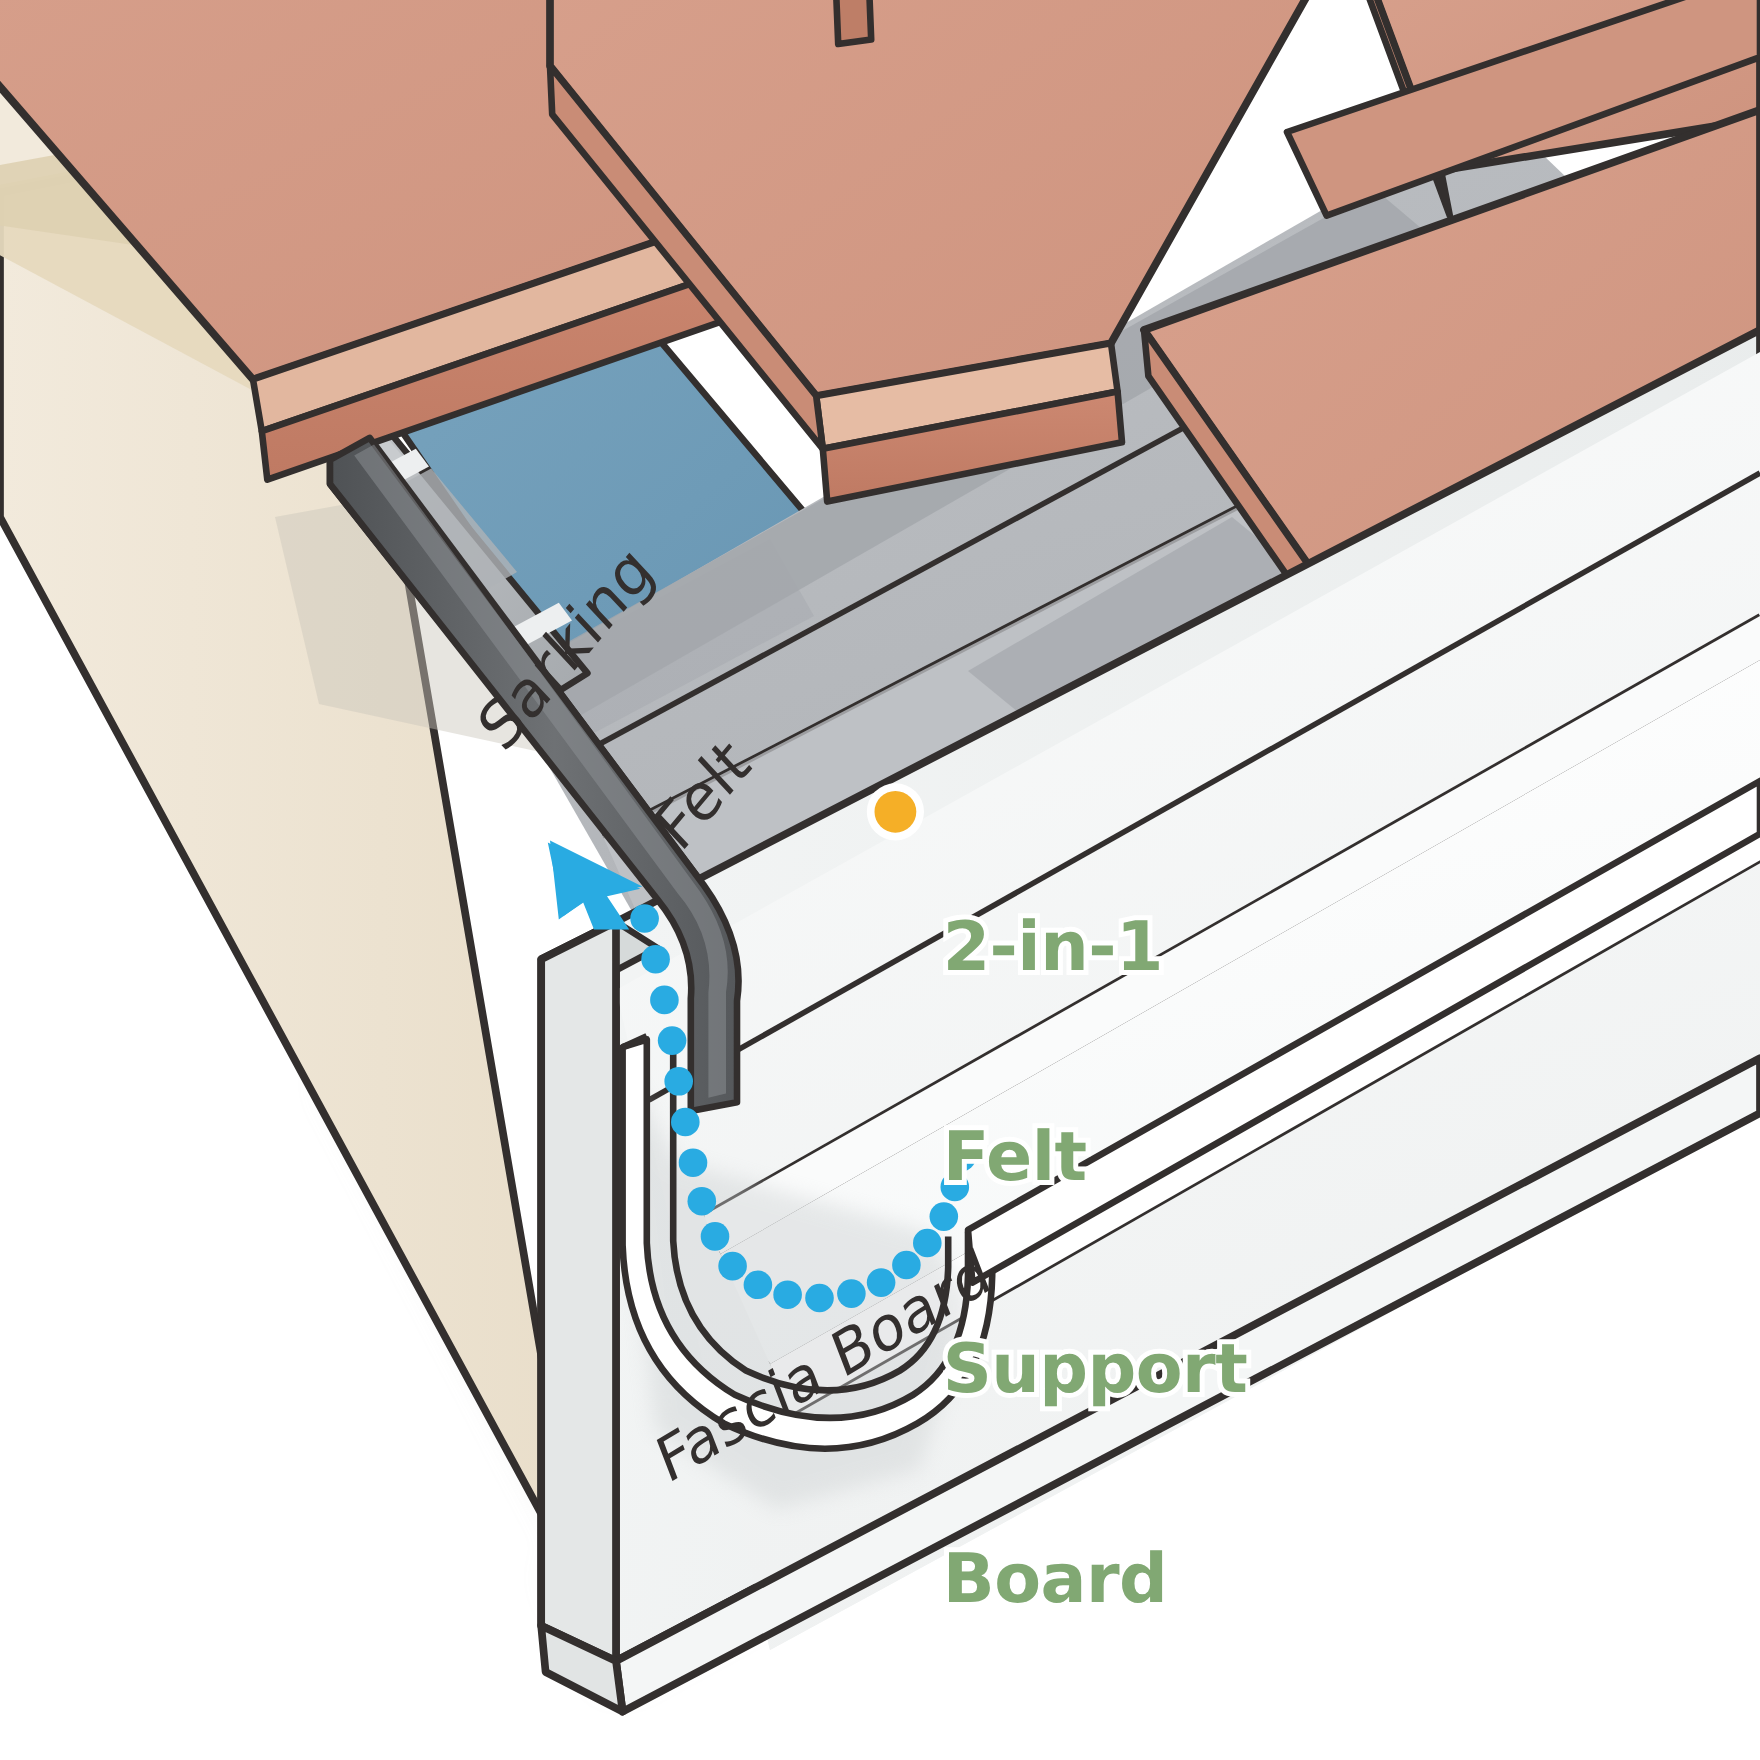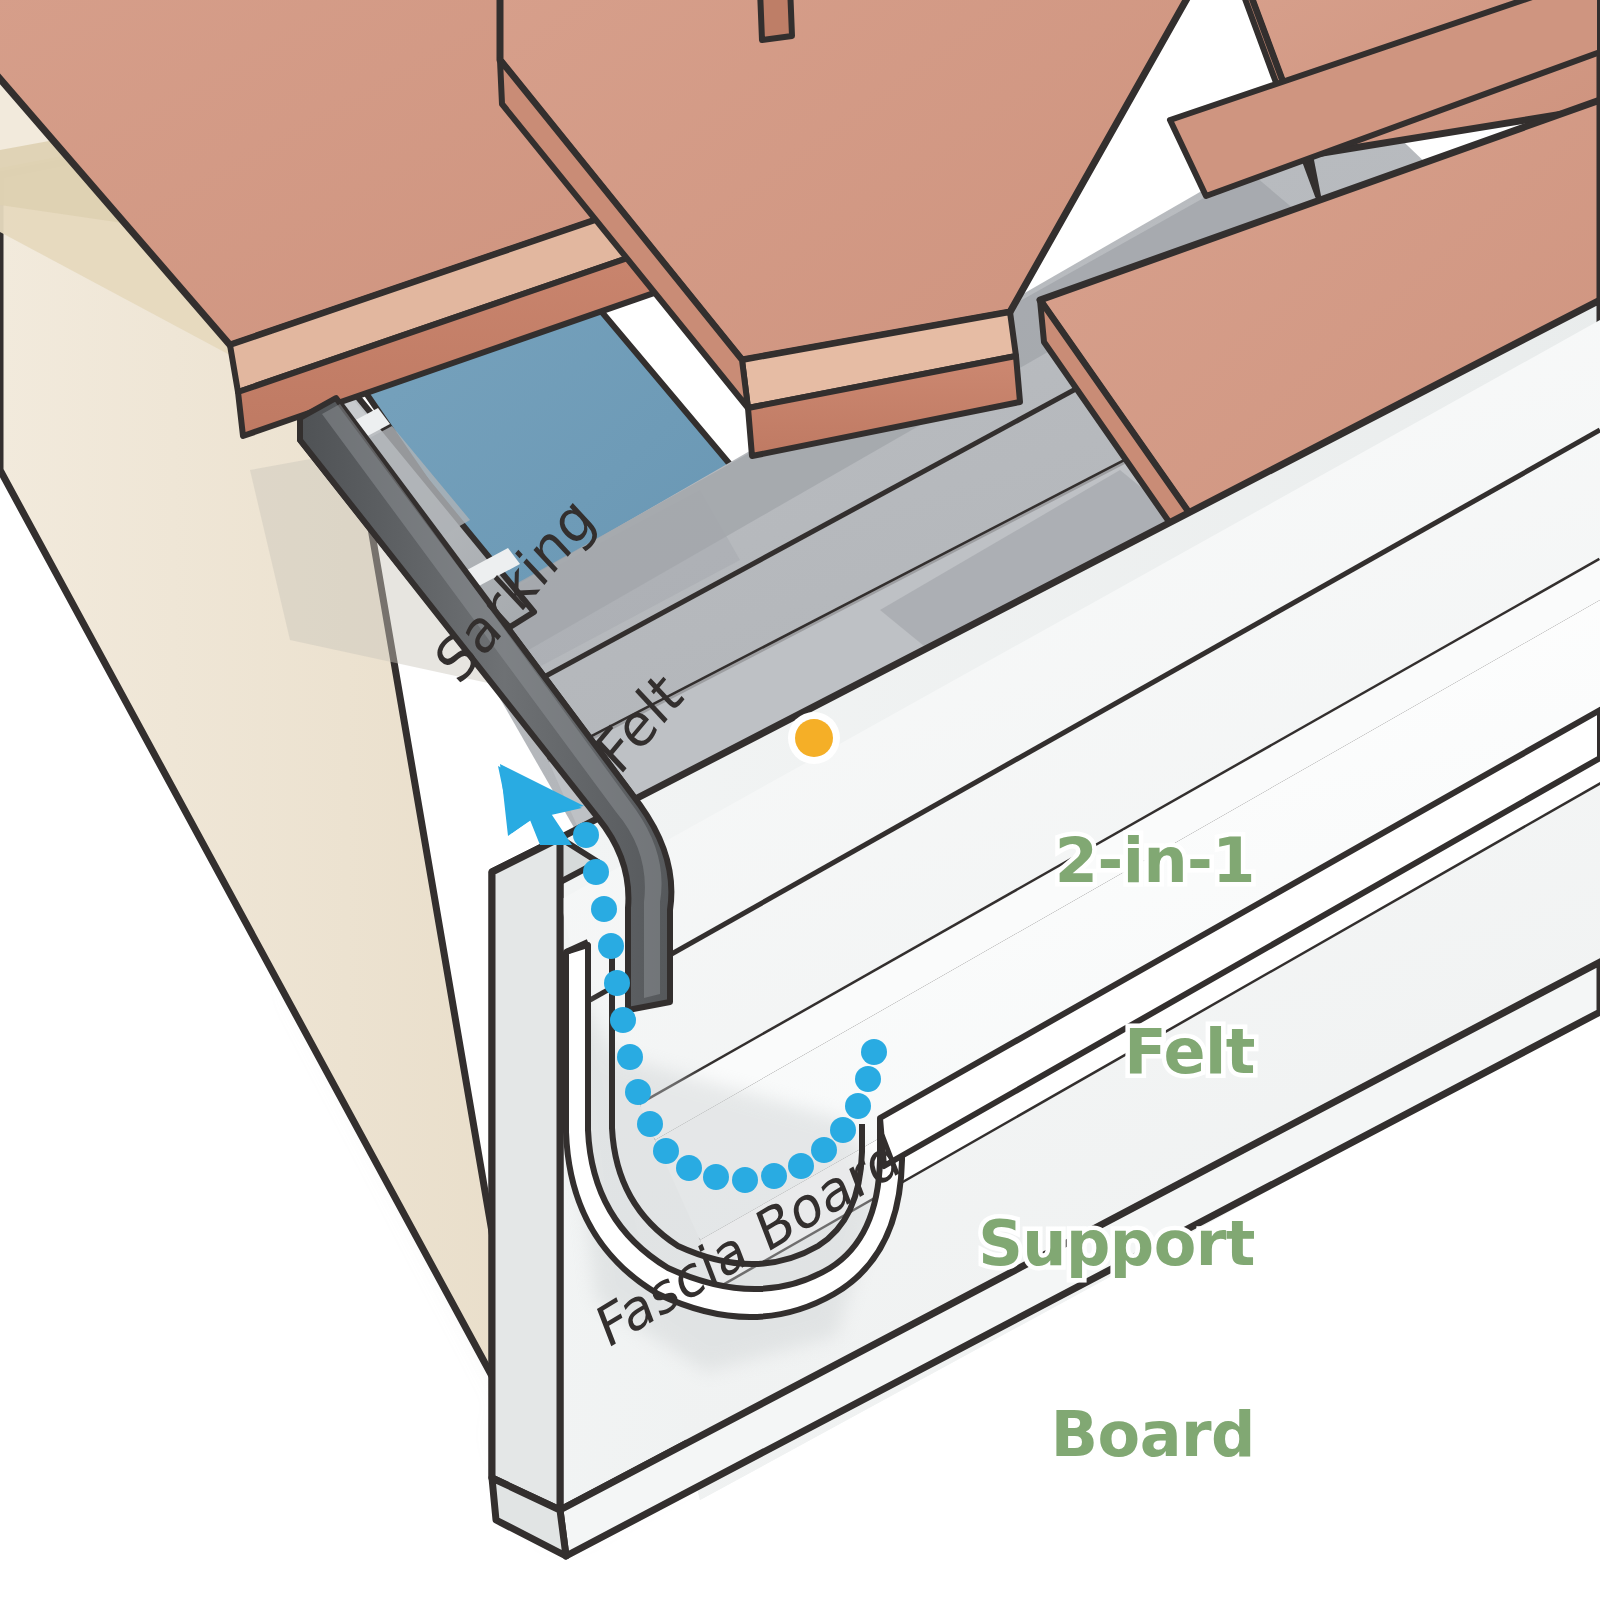--- a/index.html
+++ b/index.html
@@ -57,22 +57,21 @@
   
   #callout {
     position: absolute;
     left: 795px;
     top: 663px;
     width: 460px;
   }
   #callout-row {
     display: flex;
     align-items: flex-start;
-    gap: 12px;
-    text-align: right;
+    gap: 24px;
   }
   #callout-dot {
     flex: 0 0 auto;
     width: 38px;
     height: 38px;
     border-radius: 50%;
     background: #F5AF27;
     box-shadow: 0 0 0 7px #ffffff;
     margin-top: 18px;
   }

